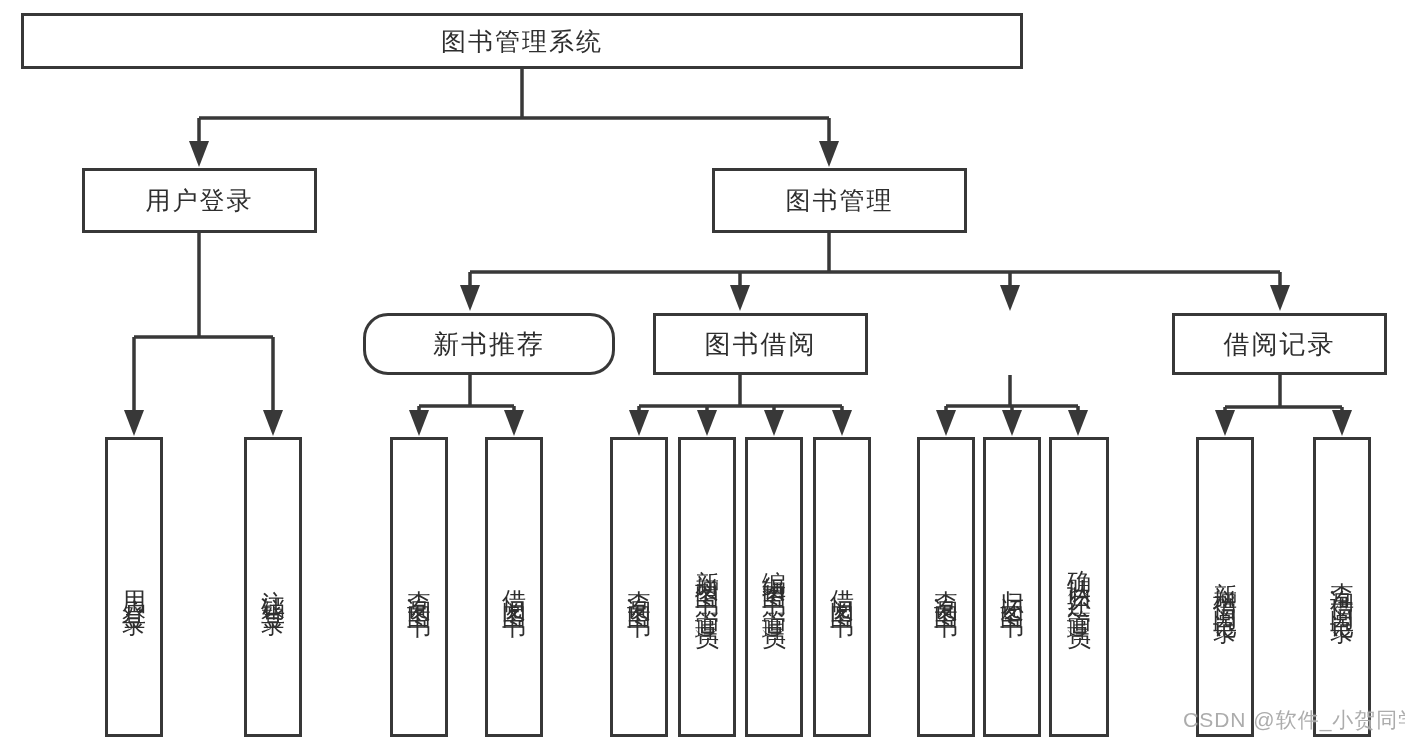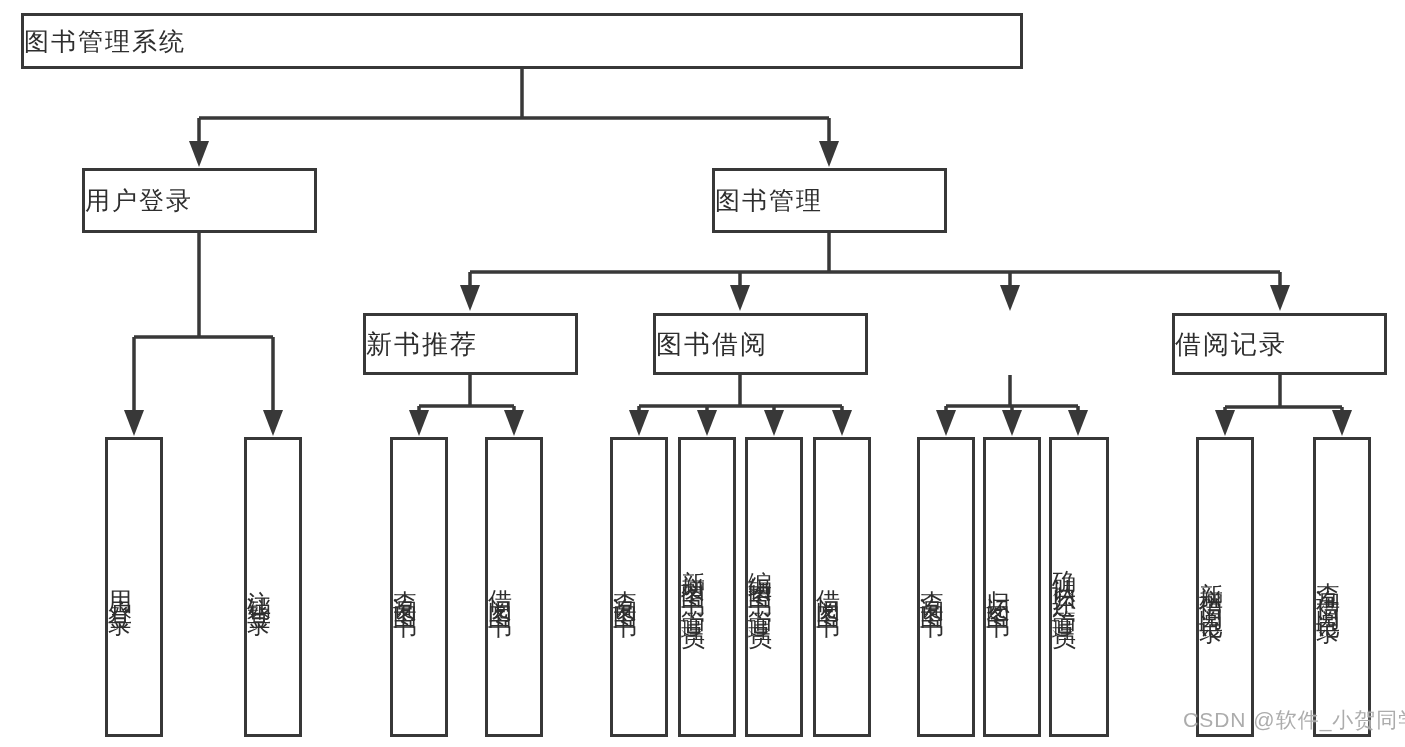--- a/index.html
+++ b/index.html
@@ -23,20 +23,21 @@
     height: 747px;
     pointer-events: none;
   }
   .node {
     position: absolute;
     box-sizing: border-box;
     background: #ffffff;
     border: 3px solid #383838;
     display: flex;
     align-items: center;
+    justify-content: center;
     color: #2e2e2e;
   }
   .box-h span {
     letter-spacing: 2px;
     white-space: nowrap;
   }
   .box-root { font-size: 25px; }
   .box-l1   { font-size: 25px; }
   .box-l2   { font-size: 26px; }
   .box-v {
@@ -109,25 +110,25 @@
     </g>
   </svg>
 
   <div class="node box-h box-root" style="left:21px; top:13px; width:1002px; height:56px;">
     <span>图书管理系统</span>
   </div>
 
   <div class="node box-h box-l1" style="left:82px; top:168px; width:235px; height:65px;">
     <span>用户登录</span>
   </div>
-  <div class="node box-h box-l1" style="left:712px; top:168px; width:235px; height:65px;">
+  <div class="node box-h box-l1" style="left:712px; top:168px; width:255px; height:65px;">
     <span>图书管理</span>
   </div>
 
-  <div class="node box-h box-l2" style="left:363px; top:313px; width:215px; height:62px;">
+  <div class="node box-h box-l2" style="left:363px; top:313px; width:252px; height:62px;border-radius:25px;">
     <span>新书推荐</span>
   </div>
   <div class="node box-h box-l2" style="left:633px; top:313px; width:215px; height:62px;margin-left:20px;">
     <span>图书借阅</span>
   </div>
   <div class="node box-h box-l2" style="left:1172px; top:313px; width:215px; height:62px;">
     <span>借阅记录</span>
   </div>
 
   <div class="node box-v" style="left:105px;">

